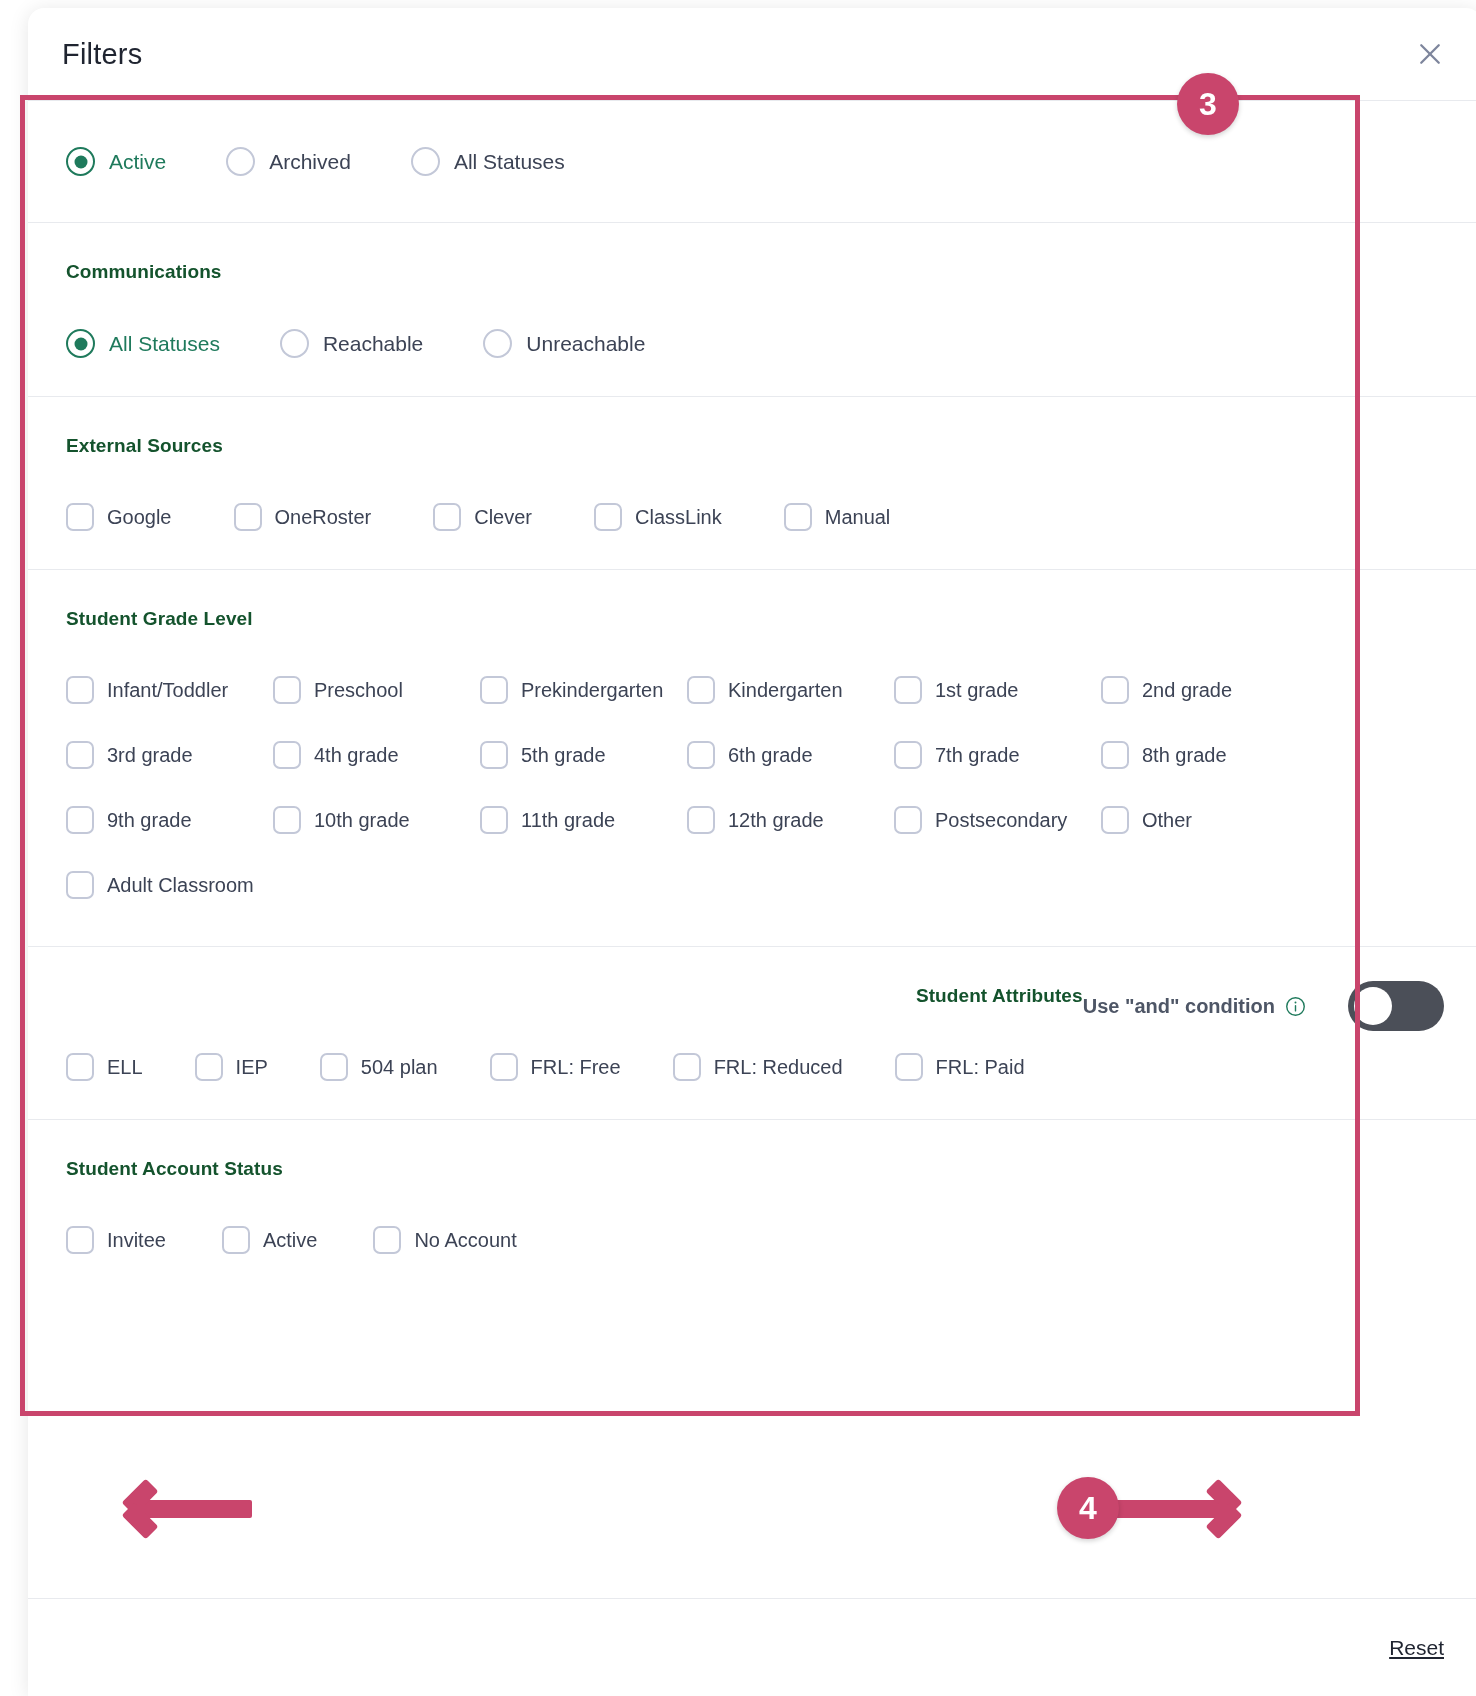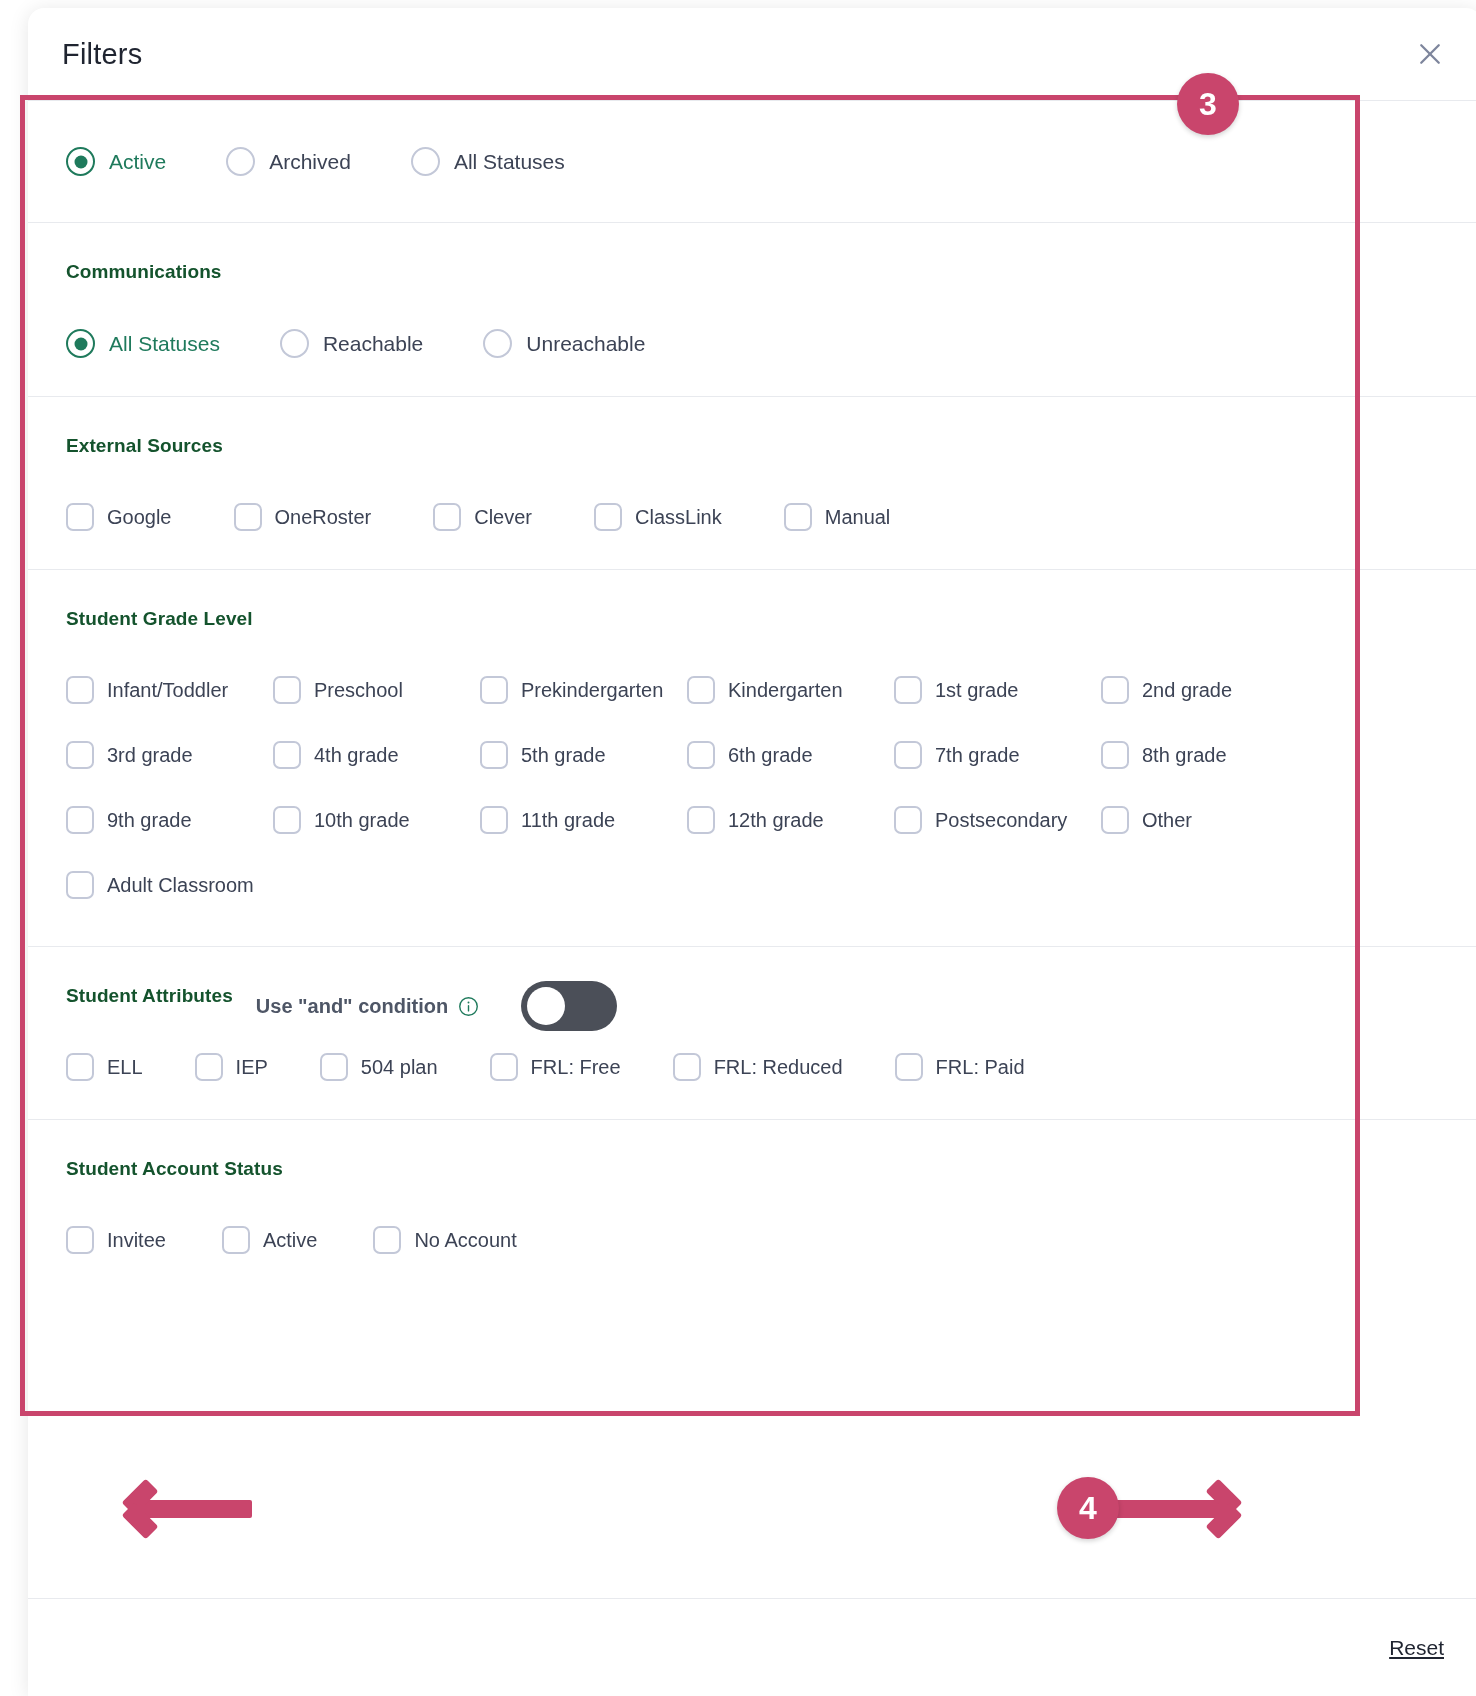--- a/index.html
+++ b/index.html
@@ -142,22 +142,21 @@
   
   .row-attr .cb-item { margin-right: 52px; margin-bottom: 0; }
 
   
   .row-acct .cb-item { margin-right: 56px; margin-bottom: 16px; }
 
   
   .attr-head {
     display: flex;
     align-items: flex-start;
-    justify-content: flex-start;
-    gap: 23px;
+    justify-content: flex-end;
   }
   .and-wrap {
     display: flex;
     align-items: center;
     gap: 42px;
     margin-top: -4px;
   }
   .and-label {
     font-size: 20px;
     font-weight: 700;

